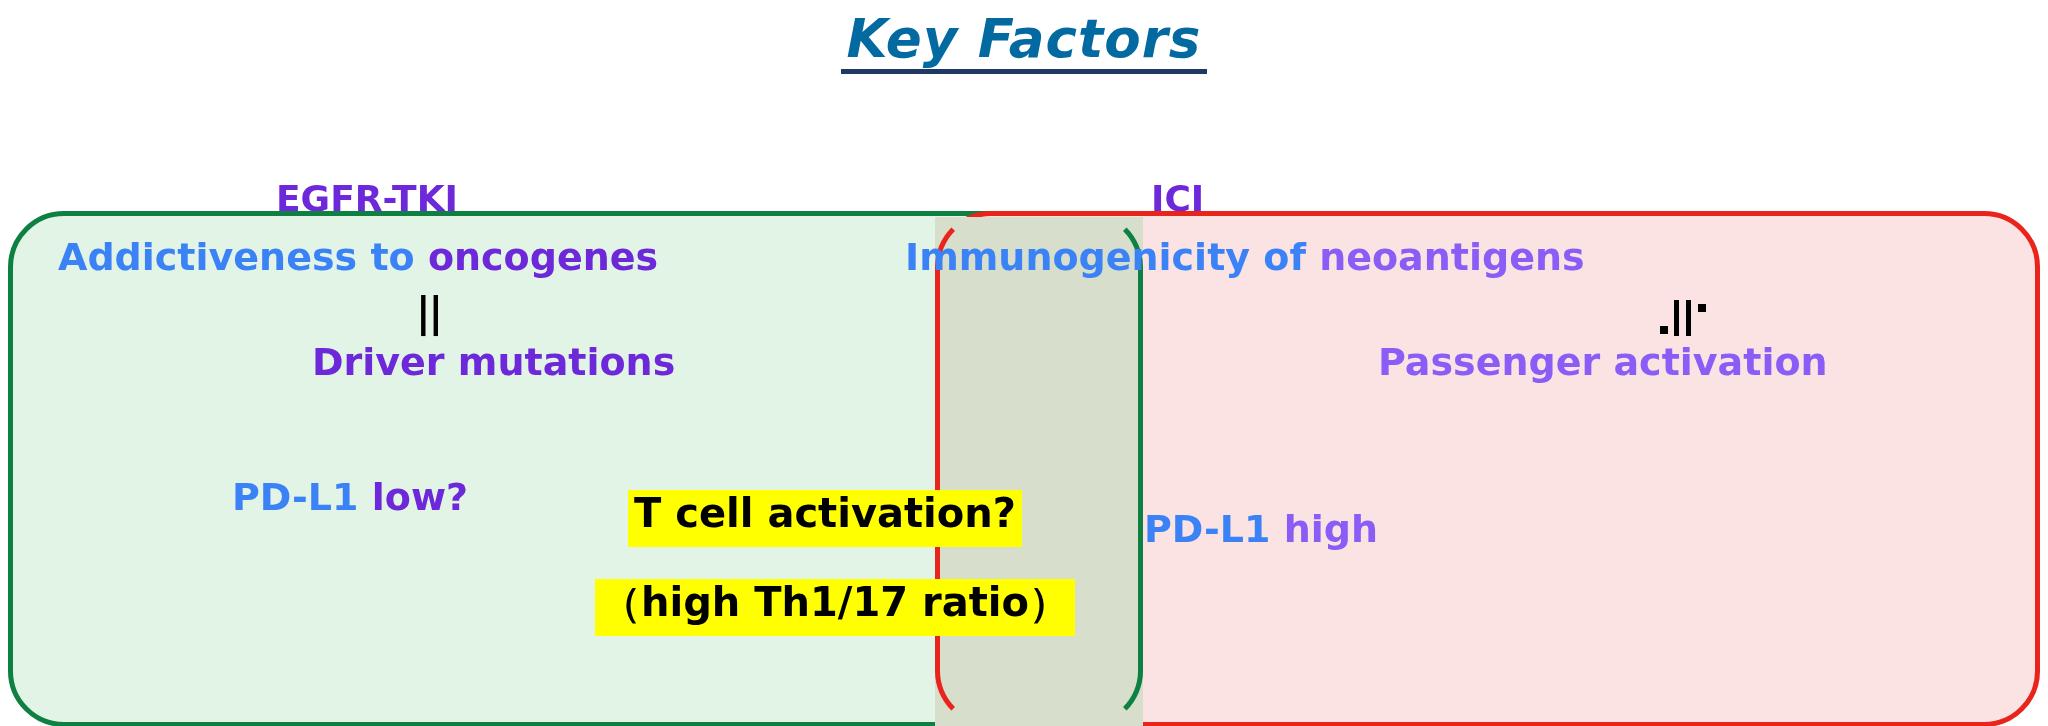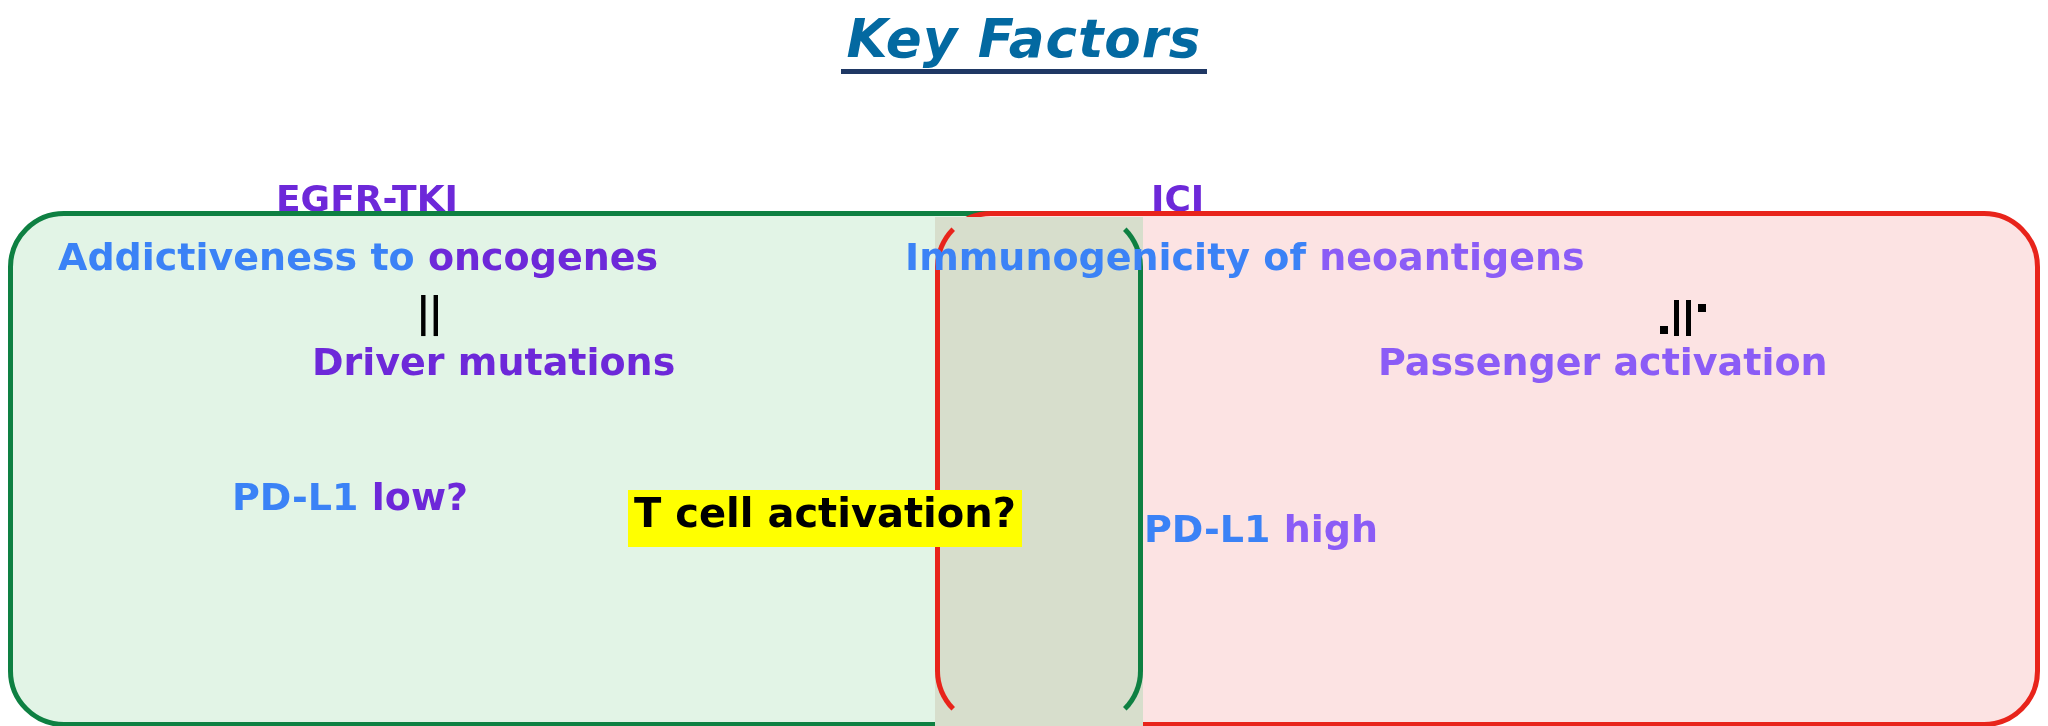--- a/index.html
+++ b/index.html
@@ -232,13 +232,14 @@
 </div>
 
 <div class="panel-line red" id="right-line2">Passenger activation</div>
 
 <div class="panel-line" id="right-line3">
   <span class="black">PD-L1 </span><span class="red">high</span>
 </div>
 
 <div id="callout">
   <span class="row"><span class="hl">T cell activation?</span></span>
+  <span class="row"><span class="hl">（high Th1/17 ratio）</span></span>
 </div>
 
 </body></html>

